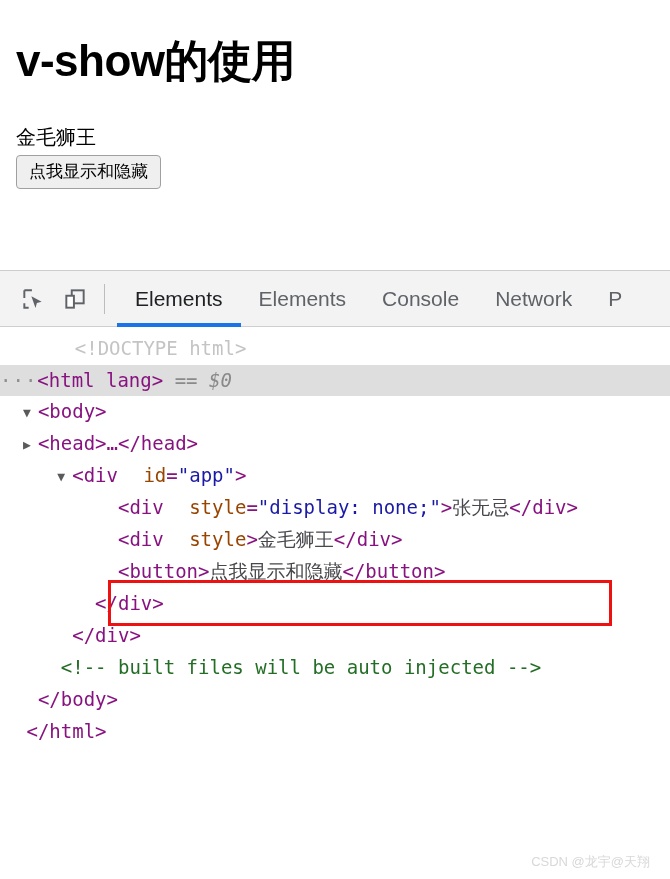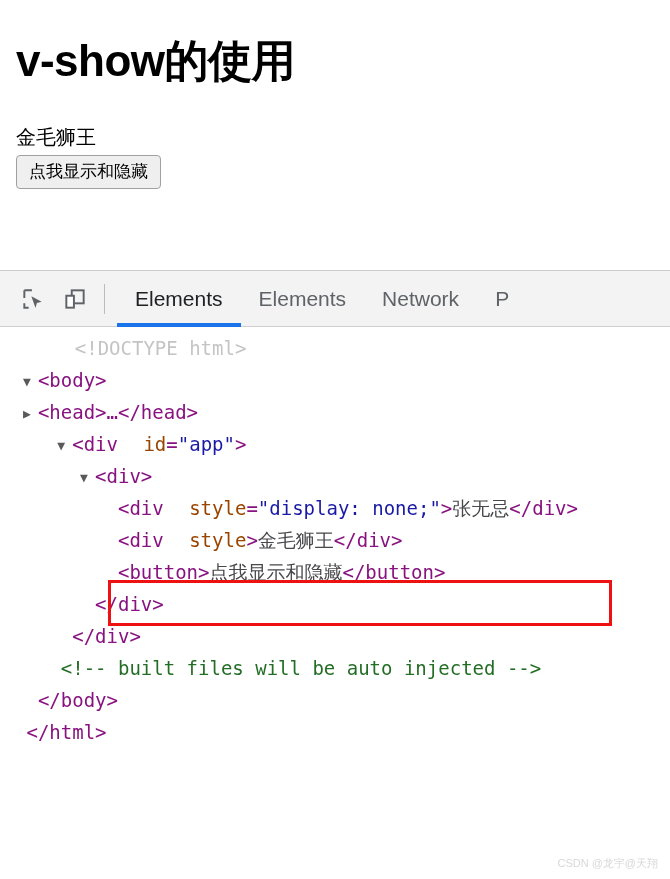--- a/index.html
+++ b/index.html
@@ -109,22 +109,22 @@
   .dots    { color: #8f8f8f; letter-spacing: 1px; }
 
   .redbox {
     position: absolute;
     left: 108px; top: 580px; width: 504px; height: 46px;
     border: 3px solid #ee1111;
     pointer-events: none;
   }
 
   .watermark {
-    position: absolute; right: 12px; bottom: 8px;
-    color: #d8d8d8; font-size: 11px;
+    position: absolute; right: 20px; bottom: 8px;
+    color: #d8d8d8; font-size: 13px;
     font-family: "Liberation Sans", sans-serif;
     user-select: none;
   }
 </style>
 </head>
 <body>
 
 <div id="root">
 
   <div class="page-preview">
@@ -150,38 +150,39 @@
           <rect x="9" y="4" width="11" height="12" fill="none" stroke="#5f6368" stroke-width="1.8"></rect>
           <rect x="4" y="9" width="7" height="11" fill="#fff" stroke="#5f6368" stroke-width="1.8"></rect>
         </svg>
       </div>
 
       <div class="dt-sep"></div>
 
       <div class="dt-tabs">
         <div class="dt-tab active">Elements</div>
         <div class="dt-tab">Elements</div>
+        <div class="dt-tab">Console</div>
         <div class="dt-tab">Network</div>
         <div class="dt-tab">P</div>
       </div>
     </div>
 
     <div class="dom-tree">
 
       <div class="node-row"><span class="ind">    </span><span class="tri none">▶</span><span class="doctype">&lt;!DOCTYPE html&gt;</span></div>
 
+      <div class="node-row selected"><span class="dots">···</span><span class="tag">&lt;html lang&gt;</span><span> </span><span class="dollar">== $0</span></div>
 
       <div class="node-row"><span class="ind">  </span><span class="tri">▼</span><span class="tag">&lt;body&gt;</span></div>
 
       <div class="node-row"><span class="ind">  </span><span class="tri">▶</span><span class="tag">&lt;head&gt;…&lt;/head&gt;</span></div>
 
 
       <div class="node-row"><span class="ind">     </span><span class="tri">▼</span><span class="tag">&lt;div</span><span> </span><span class="attr">id</span><span class="tag">=</span><span class="val">"app"</span><span class="tag">&gt;</span></div>
 
-      <div class="node-row"><span class="ind">       </span><span class="tri">▼</span><span class="tag">&lt;div&gt;</span></div>
 
 
       <div class="node-row"><span class="ind">         </span><span class="tri none">▶</span><span class="tag">&lt;div</span><span> </span><span class="attr">style</span><span class="tag">=</span><span class="val">"display: none;"</span><span class="tag">&gt;</span><span class="txt">张无忌</span><span class="tag">&lt;/div&gt;</span></div>
 
       <div class="node-row"><span class="ind">         </span><span class="tri none">▶</span><span class="tag">&lt;div</span><span> </span><span class="attr">style</span><span class="tag">&gt;</span><span class="txt">金毛狮王</span><span class="tag">&lt;/div&gt;</span></div>
 
       <div class="node-row"><span class="ind">         </span><span class="tri none">▶</span><span class="tag">&lt;button&gt;</span><span class="txt">点我显示和隐藏</span><span class="tag">&lt;/button&gt;</span></div>
 
       <div class="node-row"><span class="ind">       </span><span class="tri none">▶</span><span class="tag">&lt;/div&gt;</span></div>
 

